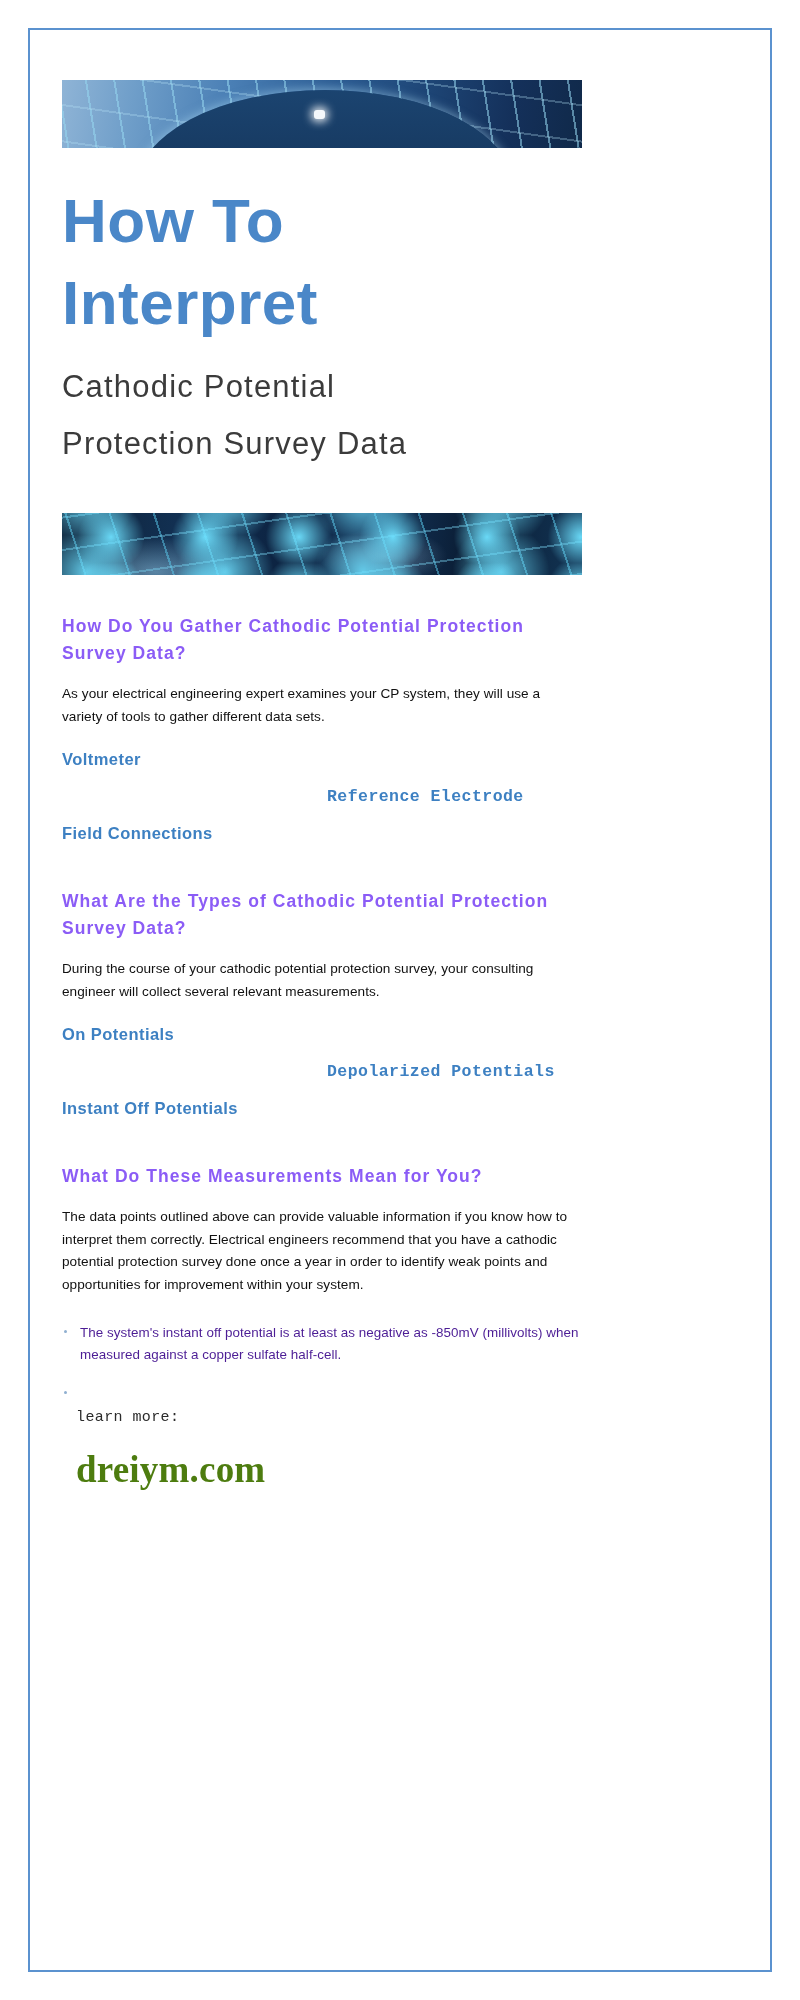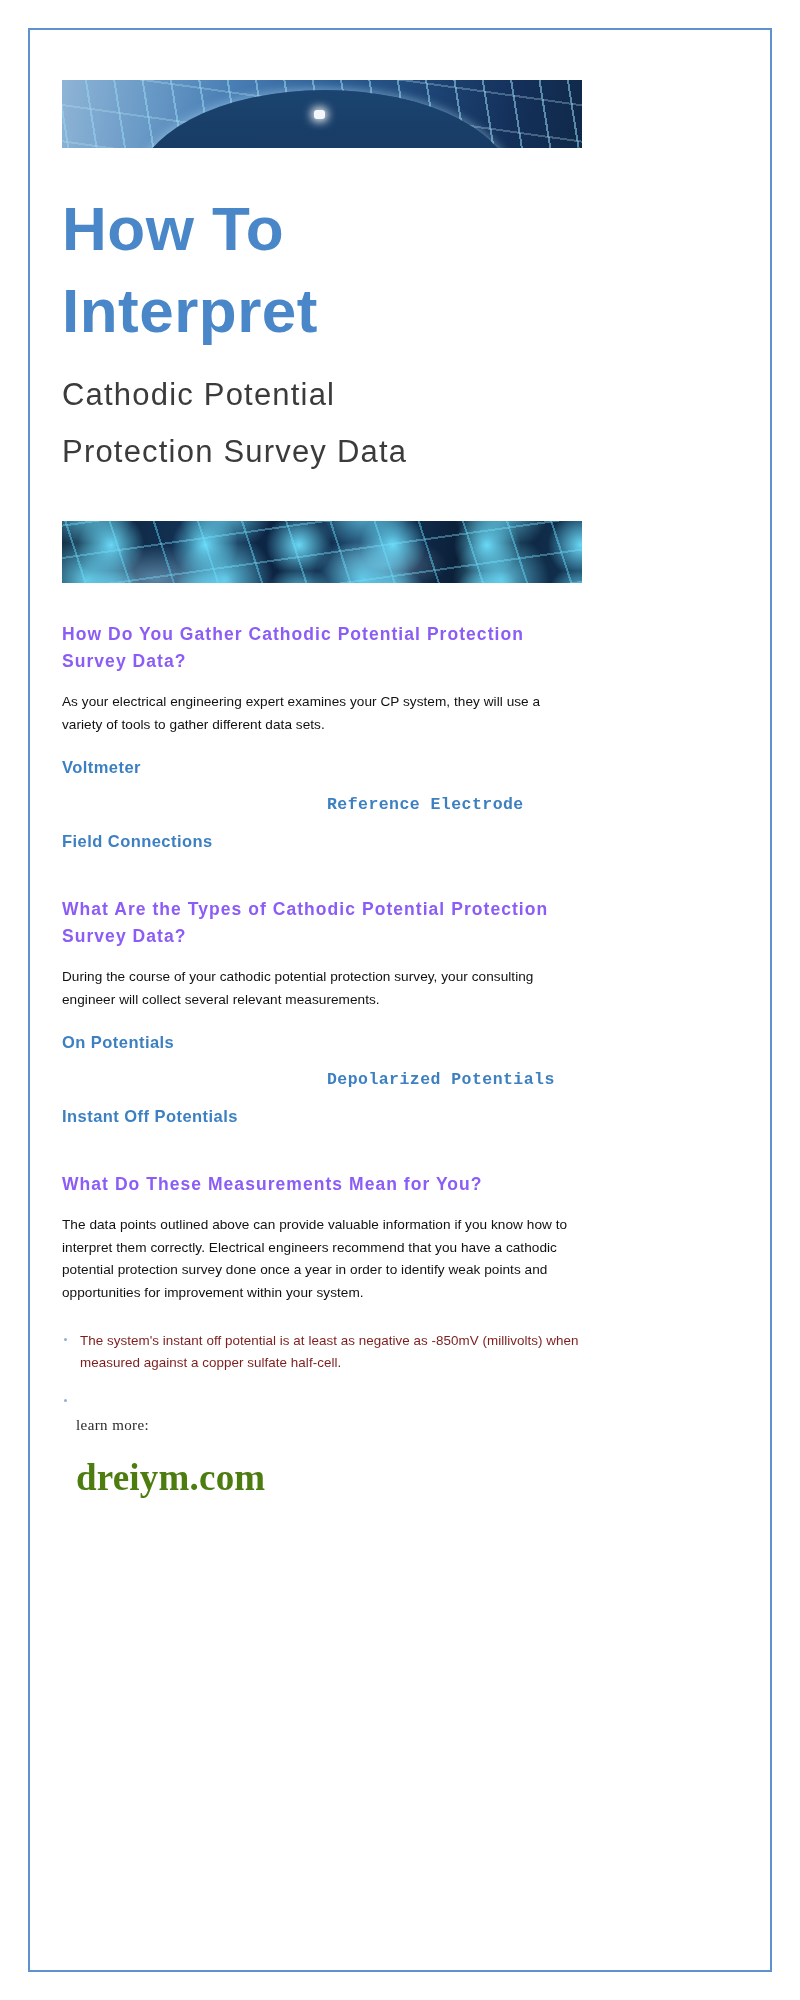--- a/index.html
+++ b/index.html
@@ -115,21 +115,21 @@
     background-position: 12px 10px, 60px 34px;
   }
 
   
   .title-big {
     color: #4a87c8;
     font-weight: 700;
     font-size: 62px;
     line-height: 1.32;
     letter-spacing: 0.5px;
-    margin-top: 40px;
+    margin-top: 32px;
   }
   .title-big .line2 { display: block; }
 
   .subtitle {
     color: #3b3b3b;
     font-size: 31px;
     font-weight: 400;
     line-height: 1.86;
     letter-spacing: 1.2px;
     margin-top: 14px;
@@ -169,40 +169,40 @@
   }
   .item.pos-left   { left: 0;     top: 0; }
   .item.pos-right  { left: 265px; top: 37px; font-family: Liberation Mono, monospace; }
   .item.pos-bottom { left: 0;     top: 74px; }
 
   
   .bullets { margin-top: 26px; }
   .bullet {
     position: relative;
     padding-left: 18px;
-    color: #7f1d1d;
+    color: #4c1d95;
     font-size: 13.4px;
     line-height: 1.62;
     margin-bottom: 18px;
     letter-spacing: 0.05px;
   }
   .bullet .dot {
     position: absolute;
     left: 2px;
     top: 8px;
     width: 3px;
     height: 3px;
     border-radius: 50%;
     background: #8fafd0;
   }
 
   
   .footer { margin-top: 44px; }
   .learn-more {
-    font-family: Liberation Serif, serif;
+    font-family: Liberation Mono, monospace;
     color: #2b2b2b;
     font-size: 15px;
     letter-spacing: 0.4px;
     margin-left: 14px;
   }
   .brand {
     font-family: "Liberation Serif", serif;
     color: #4d7c0f;
     font-size: 37px;
     font-weight: 700;

